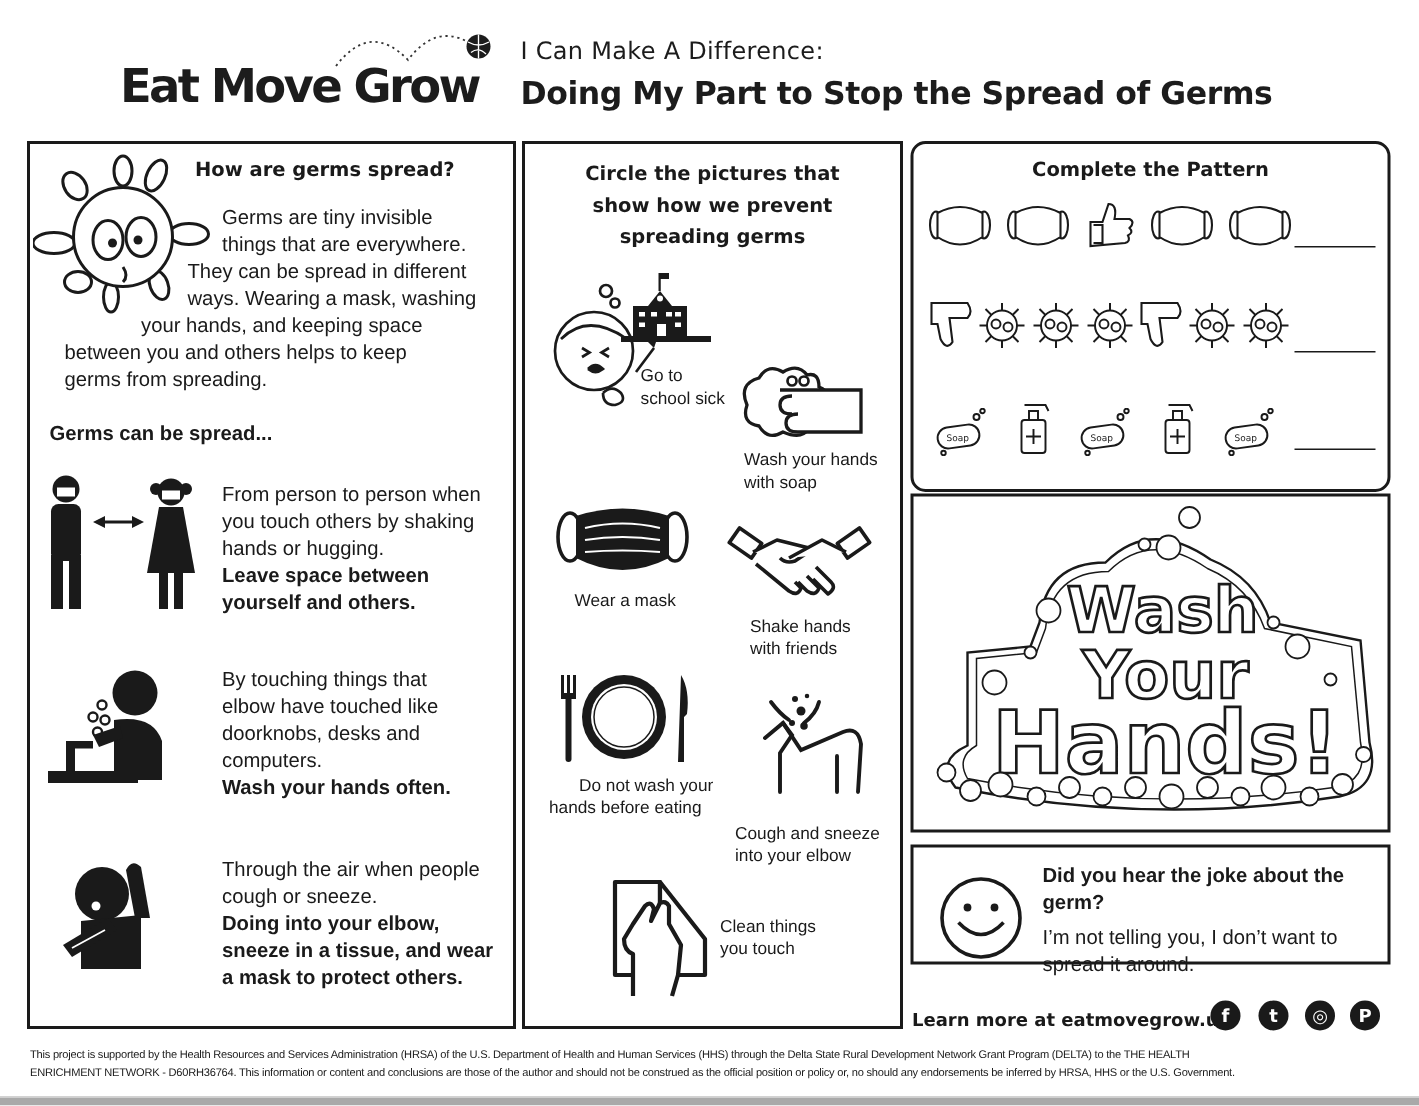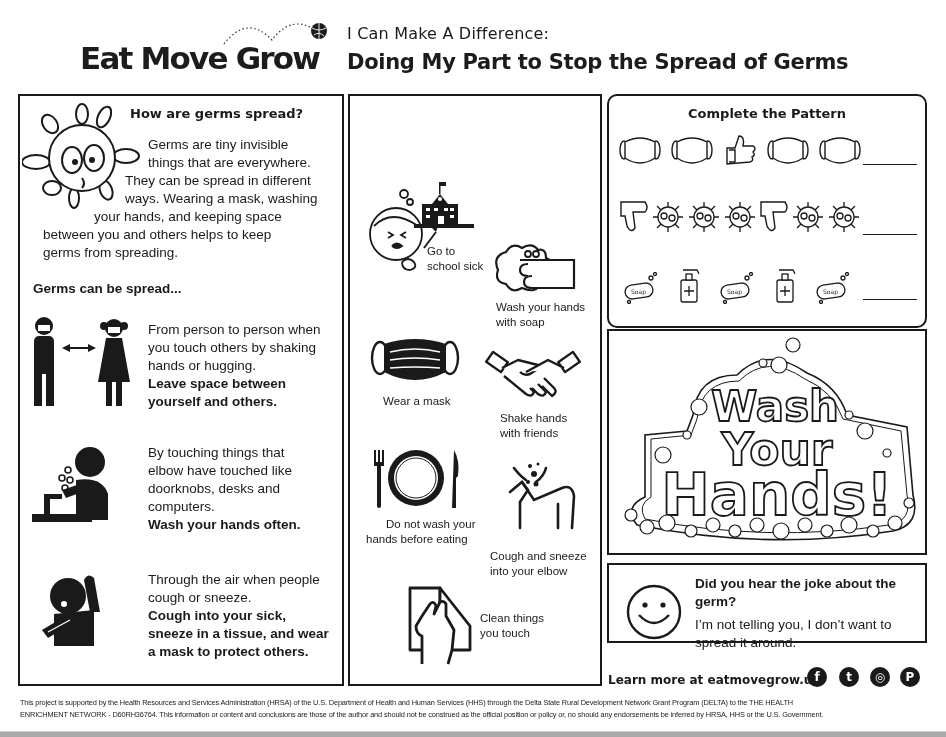--- a/index.html
+++ b/index.html
@@ -143,26 +143,31 @@
         <path d="M14 44 L 54 40 L 54 76 L 14 76 Z"></path>
         <path d="M50 42 L 44 10 Q 48 2 54 8 L 60 42 Z"></path>
         <path d="M2 60 L 32 42 L 38 50 L 8 68 Z"></path>
       </g>
       <circle cx="24" cy="34" r="3" fill="#fff"></circle>
       <path d="M8 62 L 30 50" stroke="#fff" stroke-width="1.2"></path>
     </svg>
   </div>
   <div class="t" style="left:128px;top:475px;">Through the air when people</div>
   <div class="t" style="left:128px;top:493px;">cough or sneeze.</div>
-  <div class="t b" style="left:128px;top:511px;">Cough into your sick,</div>
+  <div class="t b" style="left:128px;top:511px;">Doing into your elbow,</div>
   <div class="t b" style="left:128px;top:529px;">sneeze in a tissue, and wear</div>
   <div class="t b" style="left:128px;top:547px;">a mask to protect others.</div>
 </div>
 
 <div class="panel" id="panel-mid">
+  <div class="h" style="left:0;width:250px;top:10px;text-align:center;line-height:21px;">
+    <div>Circle the pictures that</div>
+    <div>show how we prevent</div>
+    <div>spreading germs</div>
+  </div>
 
   <div class="abs" style="left:12px;top:80px;">
     <svg width="112" height="96" viewBox="0 0 112 96">
       <g fill="none" stroke="#1a1a1a" stroke-width="1.8">
         <circle cx="34" cy="58" r="26" fill="#fff"></circle>
         <path d="M12 50 Q 30 32 56 50"></path>
         <path d="M26 56 l5 3 l-5 3 M44 56 l-5 3 l5 3"></path>
         <path d="M30 70 q 5 -5 10 0 q -5 4 -10 0" fill="#1a1a1a"></path>
         <circle cx="42" cy="18" r="4"></circle>
           <circle cx="48" cy="26" r="3"></circle>

